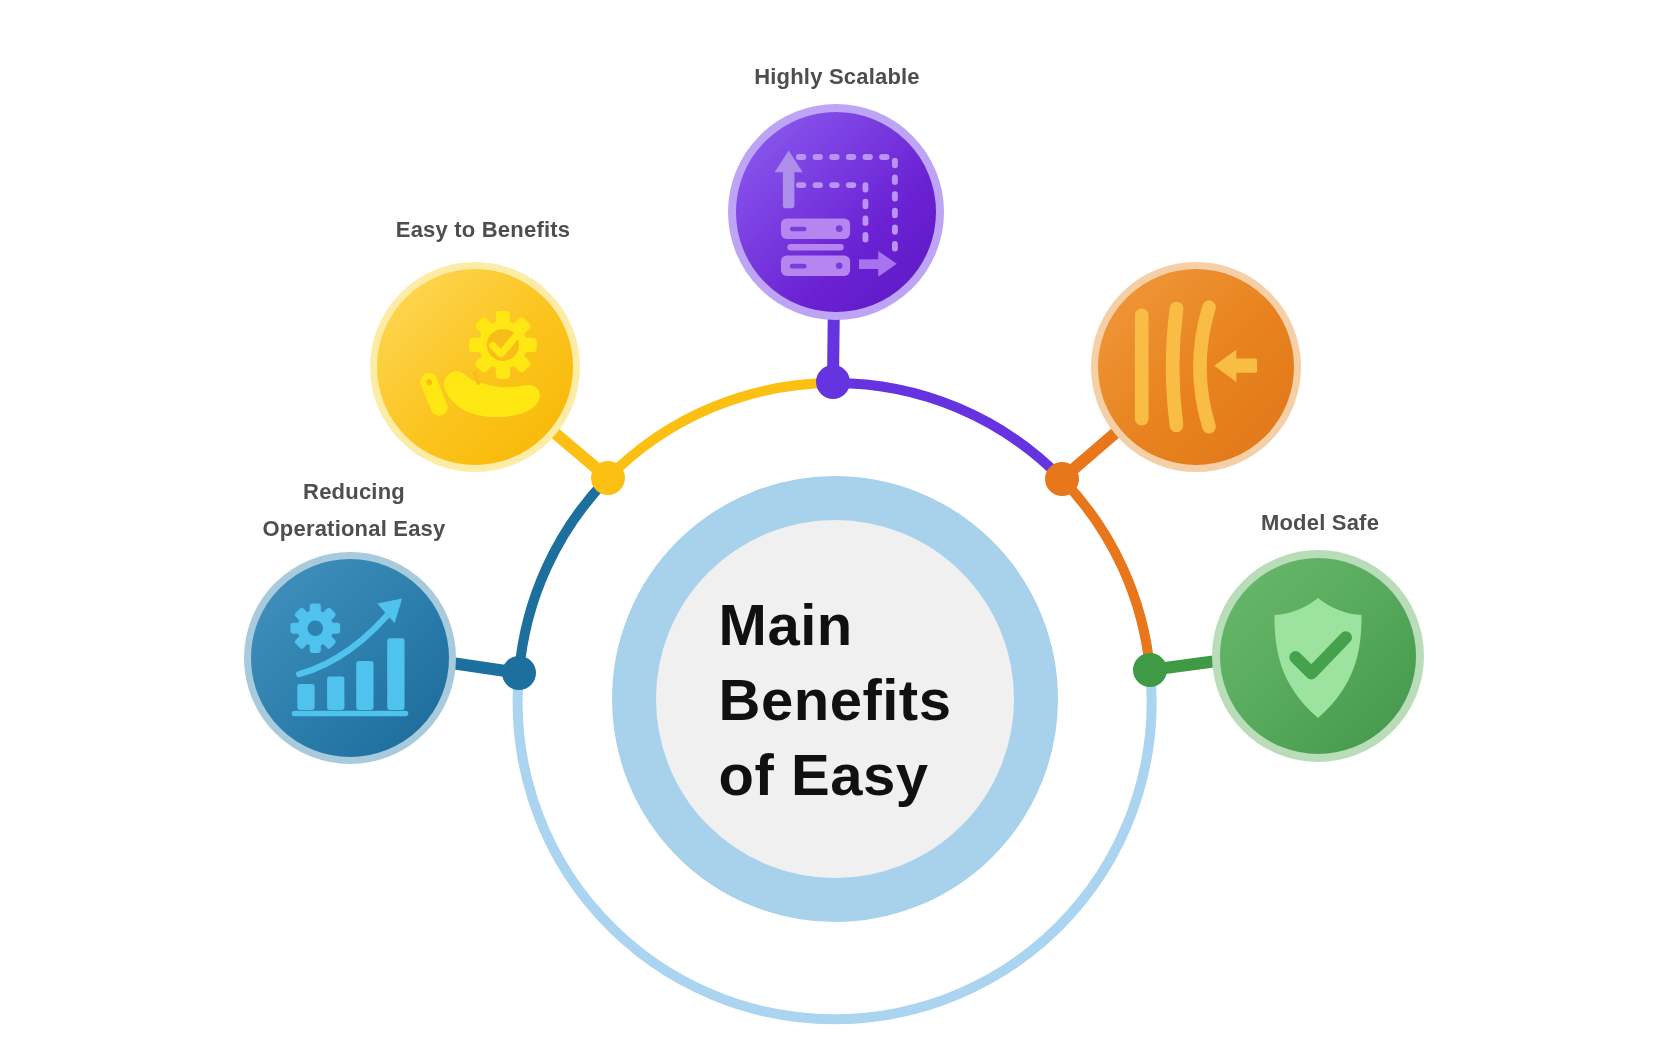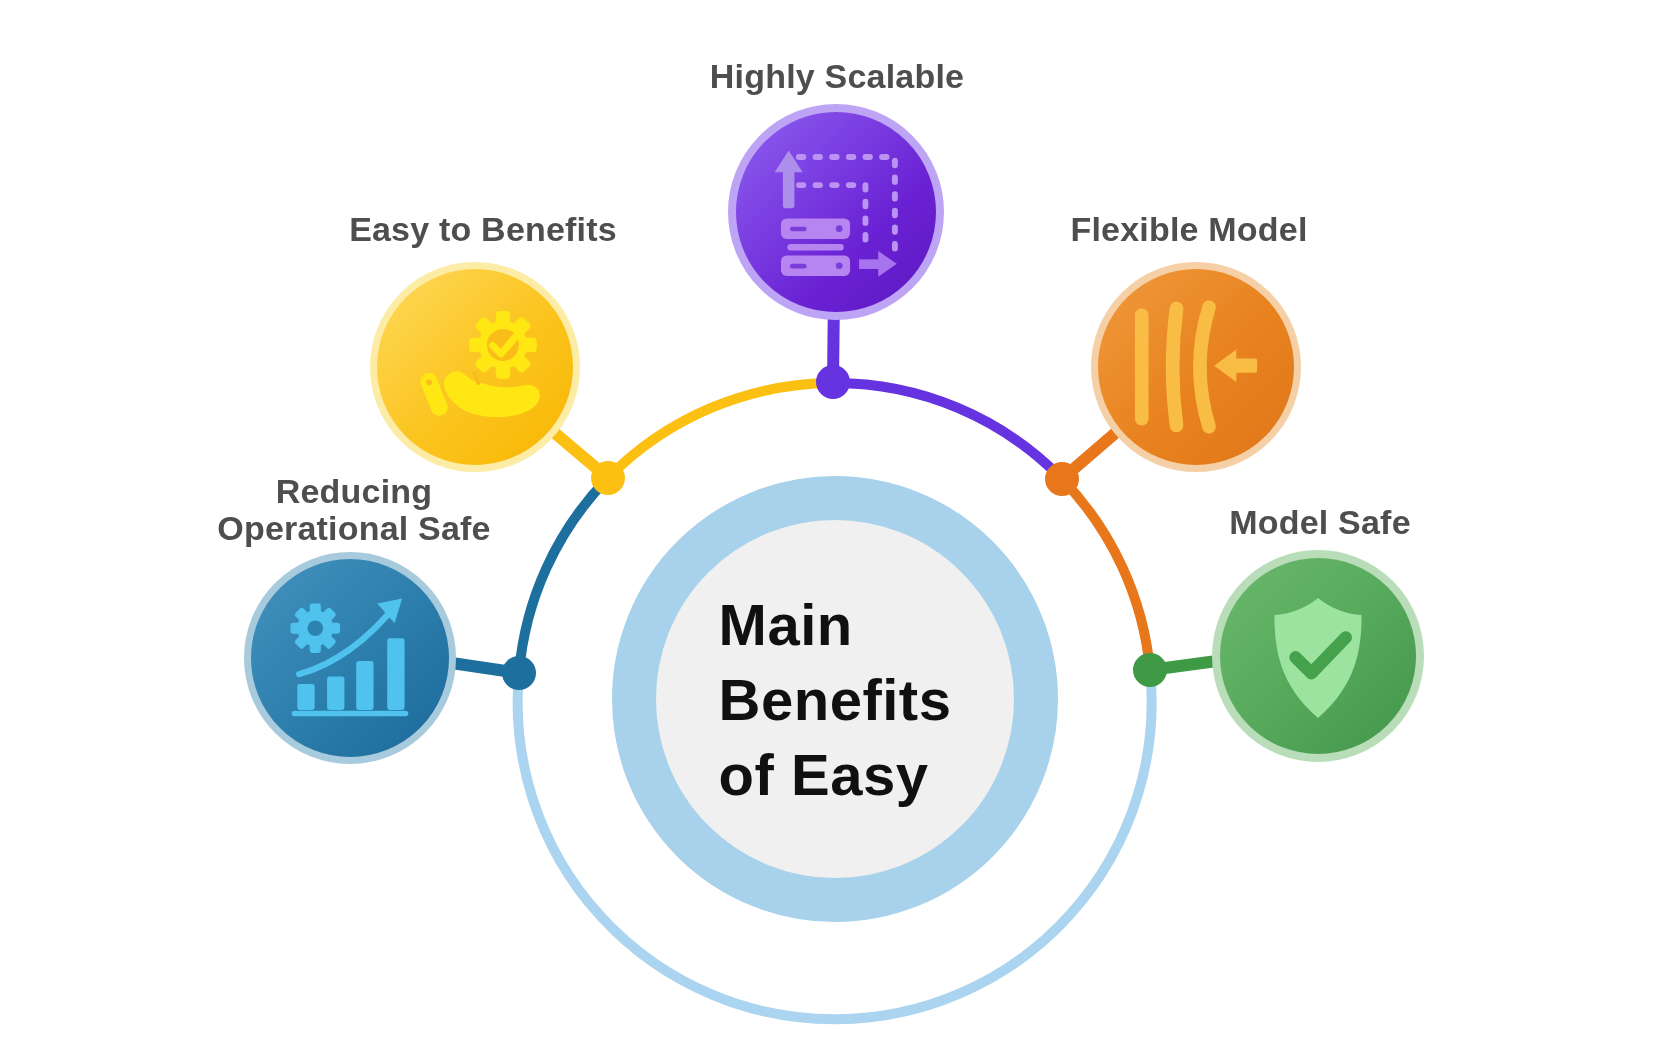--- a/index.html
+++ b/index.html
@@ -33,21 +33,21 @@
     border:7px solid #a7cadd;
     background:linear-gradient(135deg,#4492be 0%,#2b7dab 55%,#1a689a 100%);
   }
   .node-green{
     left:1212px;top:550px;width:212px;height:212px;
     border:8px solid #b9ddb9;
     background:linear-gradient(135deg,#6ab96d 0%,#55a85a 55%,#42964a 100%);
   }
   .label{
     position:absolute;z-index:3;transform:translateX(-50%);
-    font-size:34px;font-weight:700;color:#4e4e4e;text-align:center;
+    font-size:22px;font-weight:700;color:#4e4e4e;text-align:center;
     white-space:pre-line;line-height:37px;letter-spacing:0.2px;
   }
   .label-hs{left:837px;top:58px;}
   .label-em{left:483px;top:211px;}
   .label-fm{left:1189px;top:211px;}
   .label-rc{left:354px;top:473px;}
   .label-fs{left:1320px;top:504px;}
   #center-circle{
     position:absolute;left:612px;top:476px;width:446px;height:446px;
     border-radius:50%;border:44px solid #a8d2eb;background:#f0f0f1;
@@ -174,18 +174,17 @@
 
   <div class="node node-green">
     <svg width="132" height="132" viewBox="0 0 100 100" style="overflow:visible">
       <path d="M50 6 C60 14 71 18 83 19 C83 45 79 72 50 97 C21 72 17 45 17 19 C29 18 40 14 50 6 Z" fill="#9ce3a0"></path>
       <path d="M33 51 L45 63 L71 36" stroke="#46a14d" stroke-width="9.5" fill="none" stroke-linecap="round" stroke-linejoin="round"></path>
     </svg>
   </div>
 
   <div class="label label-hs">Highly Scalable</div>
   <div class="label label-em">Easy to Benefits</div>
-  <div class="label label-fm">Flexible Model</div>
   <div class="label label-rc">Reducing
-Operational Safe</div>
+Operational Easy</div>
   <div class="label label-fs">Model Safe</div>
 
 </div>
 
 </body></html>

